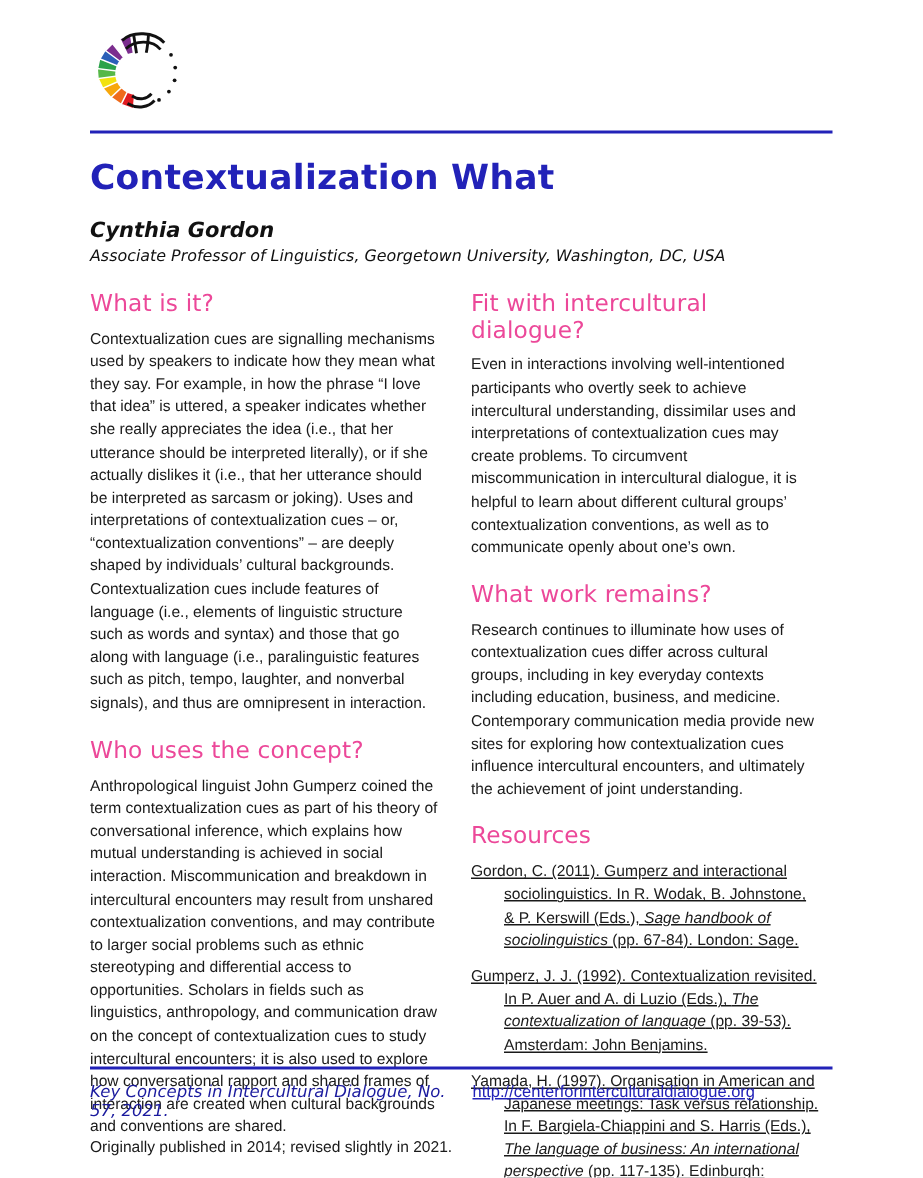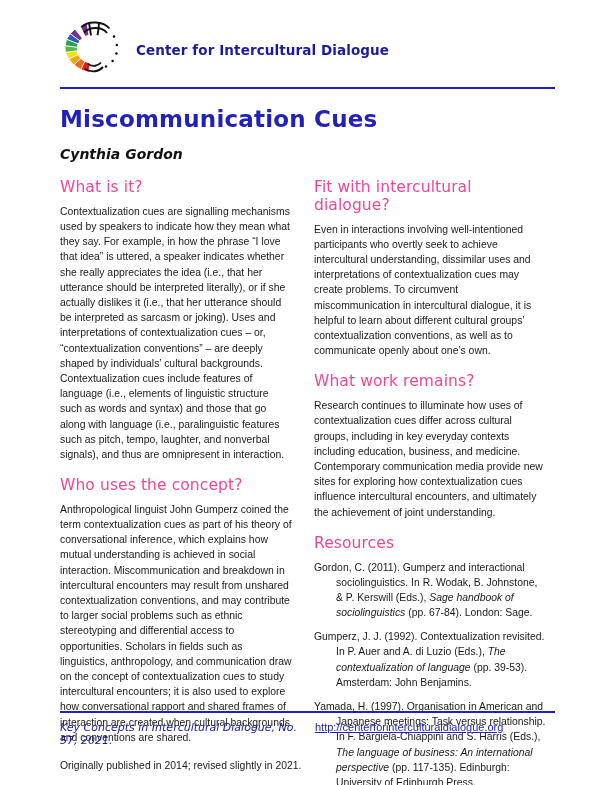--- a/index.html
+++ b/index.html
@@ -126,20 +126,21 @@
   p.body:last-child { margin-bottom: 4px; }
 
   
   .ref {
     font-size: 10.4px;
     line-height: 1.46;
     margin: 0 0 9px 0;
     padding-left: 22px;
     text-indent: -22px;
     color: #1a1a1a;
+    text-decoration: underline;
   }
   .ref i { font-style: italic; }
 
   
   .footer {
     position: absolute;
     left: 60px;
     right: 60px;
     bottom: 14px;
   }
@@ -208,27 +209,27 @@
             <circle cx="23.0" cy="-12.5" r="1.25"></circle>
             <circle cx="25.8" cy="-4.0" r="1.25"></circle>
             <circle cx="25.4" cy="4.5" r="1.25"></circle>
             <circle cx="21.6" cy="12.0" r="1.25"></circle>
             <circle cx="15.0" cy="17.6" r="1.25"></circle>
           </g>
         </g>
       </svg>
     </div>
     <div class="masthead-titles">
-      <div class="org-name">Center for Intercultural Dialogue</div>
     </div>
   </div>
   <hr class="rule-top">
 
-  <h1 class="doc-title">Miscommunication Cues</h1>
+  <h1 class="doc-title">Contextualization What</h1>
   <div class="author">Cynthia Gordon</div>
+  <div class="affiliation">Associate Professor of Linguistics, Georgetown University, Washington, DC, USA</div>
 
   <div class="columns">
 
     <div class="col">
       <h2 class="section">What is it?</h2>
       <p class="body">Contextualization cues are signalling mechanisms used by speakers to indicate how they mean what they say. For example, in how the phrase “I love that idea” is uttered, a speaker indicates whether she really appreciates the idea (i.e., that her utterance should be interpreted literally), or if she actually dislikes it (i.e., that her utterance should be interpreted as sarcasm or joking). Uses and interpretations of contextualization cues – or, “contextualization conventions” – are deeply shaped by individuals’ cultural backgrounds. Contextualization cues include features of language (i.e., elements of linguistic structure such as words and syntax) and those that go along with language (i.e., paralinguistic features such as pitch, tempo, laughter, and nonverbal signals), and thus are omnipresent in interaction.</p>
 
       <h2 class="section spaced">Who uses the concept?</h2>
       <p class="body">Anthropological linguist John Gumperz coined the term contextualization cues as part of his theory of conversational inference, which explains how mutual understanding is achieved in social interaction. Miscommunication and breakdown in intercultural encounters may result from unshared contextualization conventions, and may contribute to larger social problems such as ethnic stereotyping and differential access to opportunities. Scholars in fields such as linguistics, anthropology, and communication draw on the concept of contextualization cues to study intercultural encounters; it is also used to explore how conversational rapport and shared frames of interaction are created when cultural backgrounds and conventions are shared.</p>
     </div>

